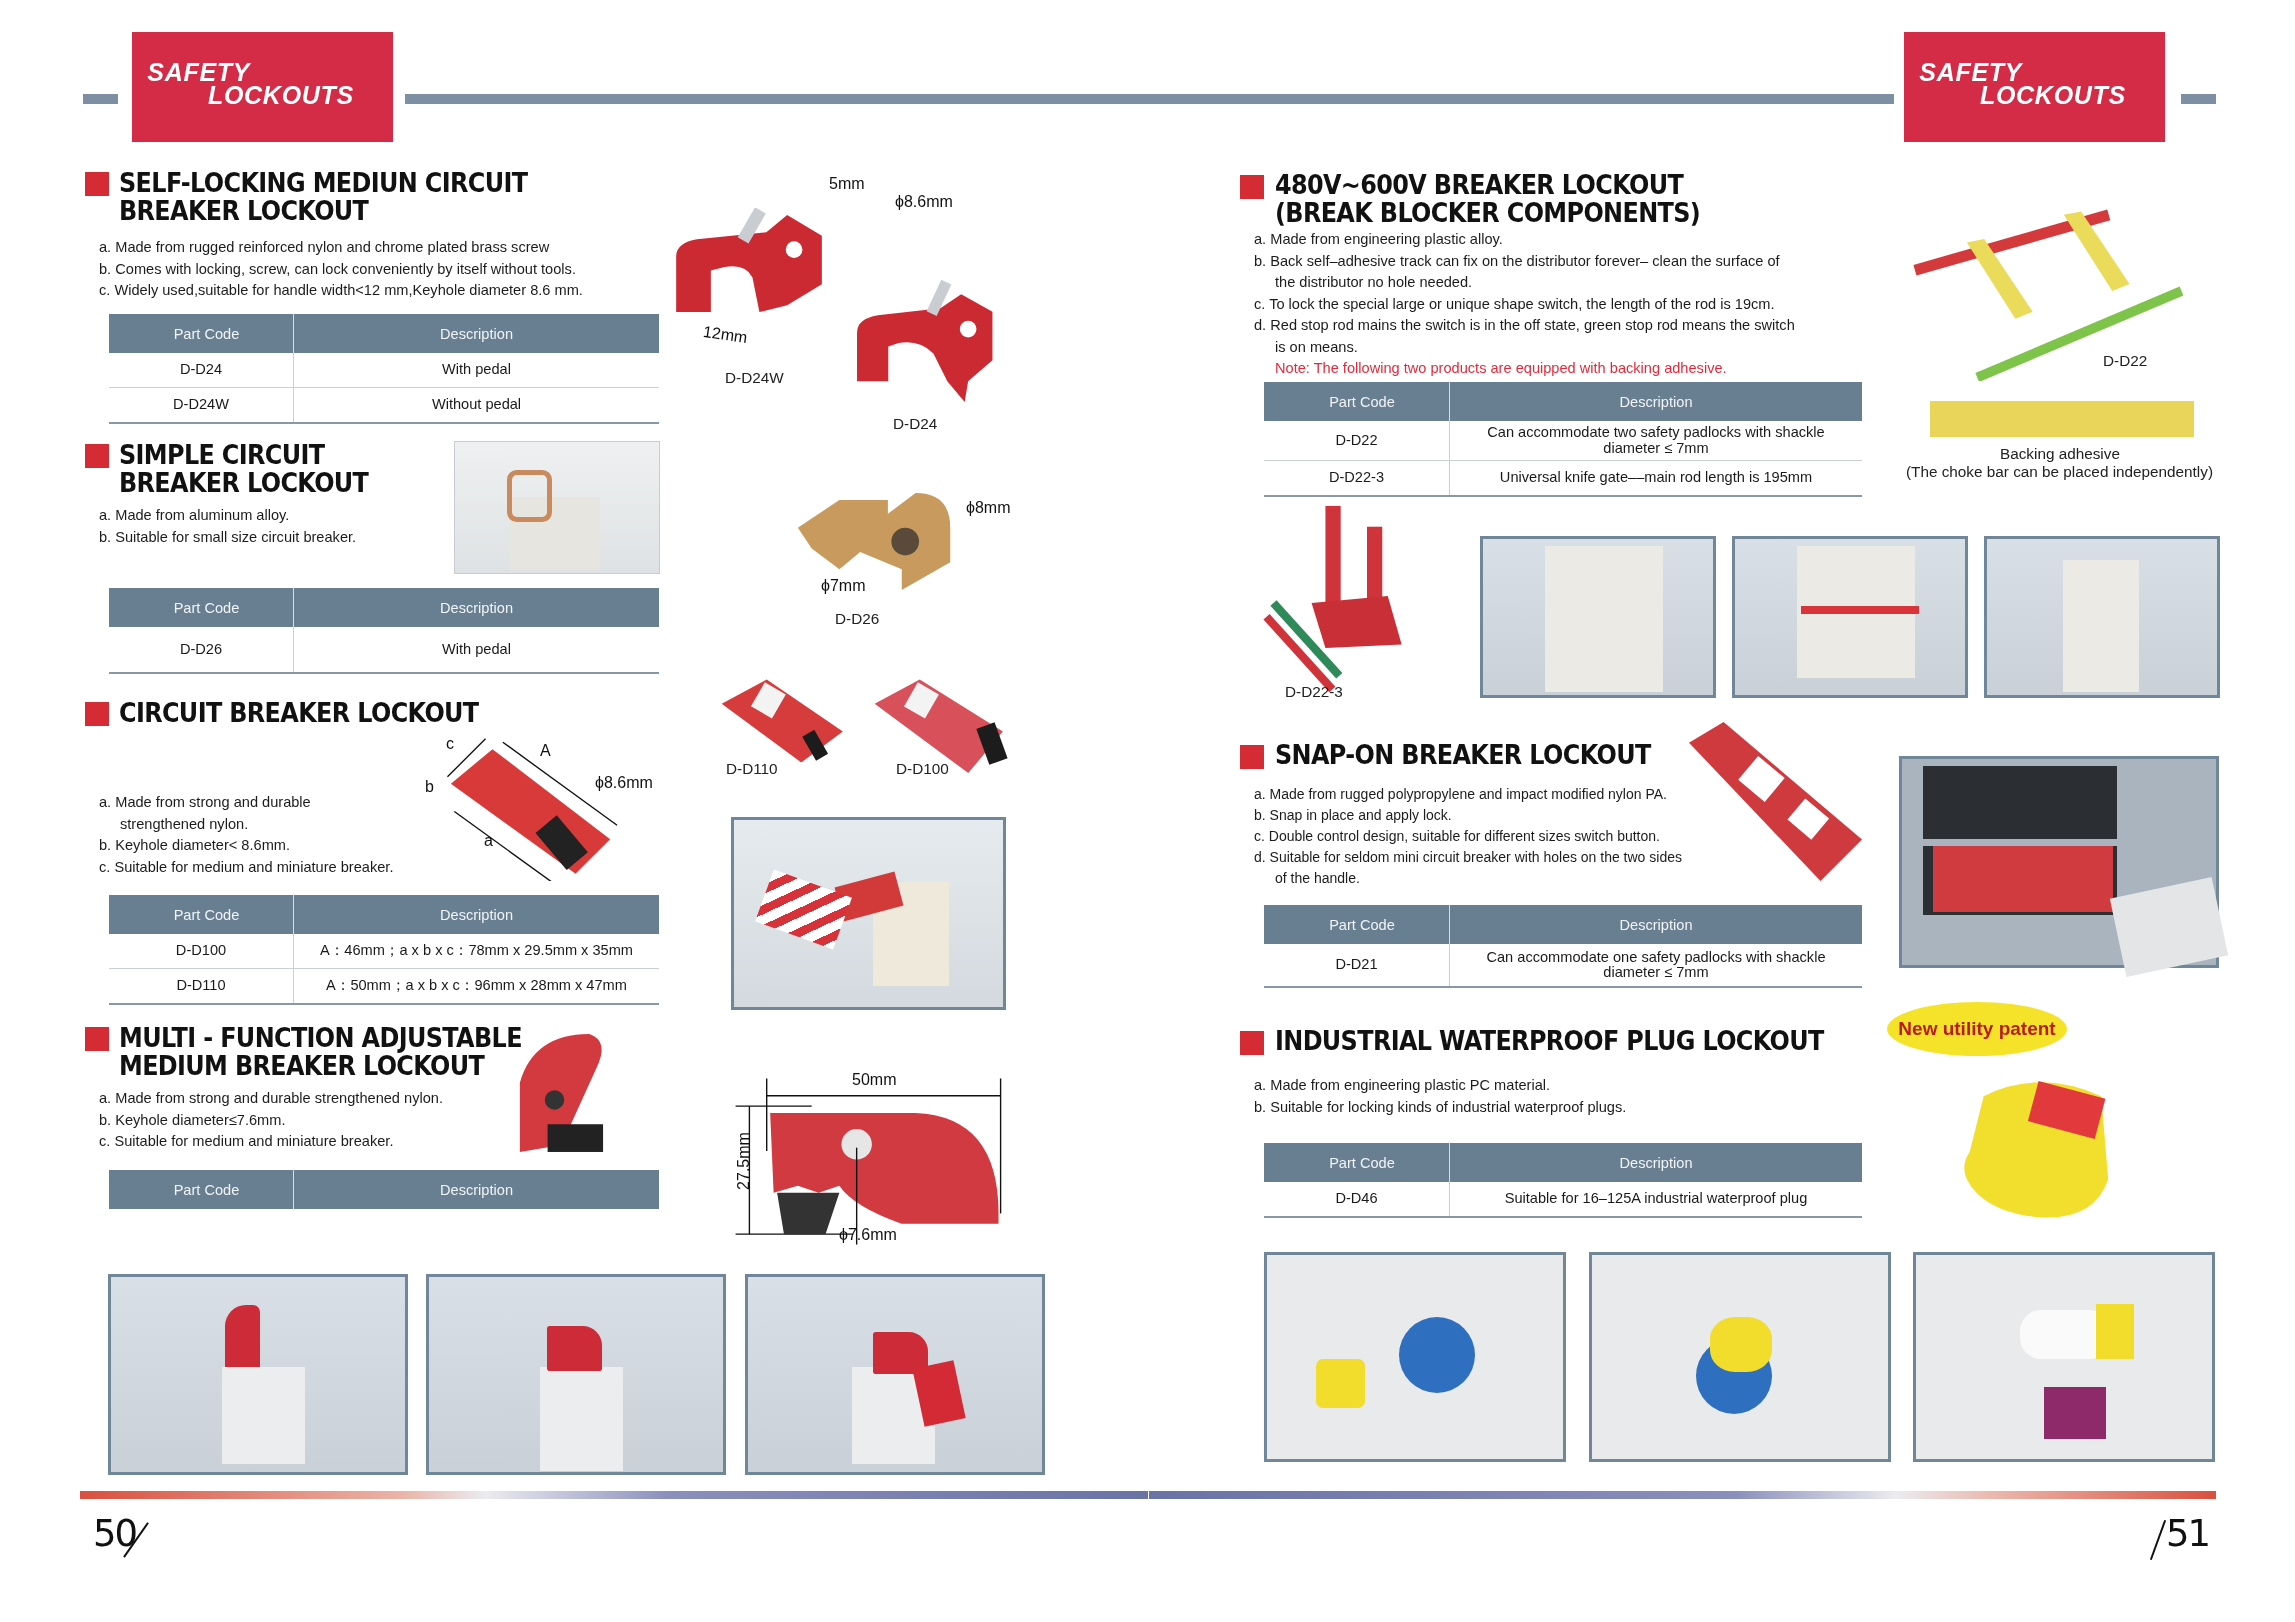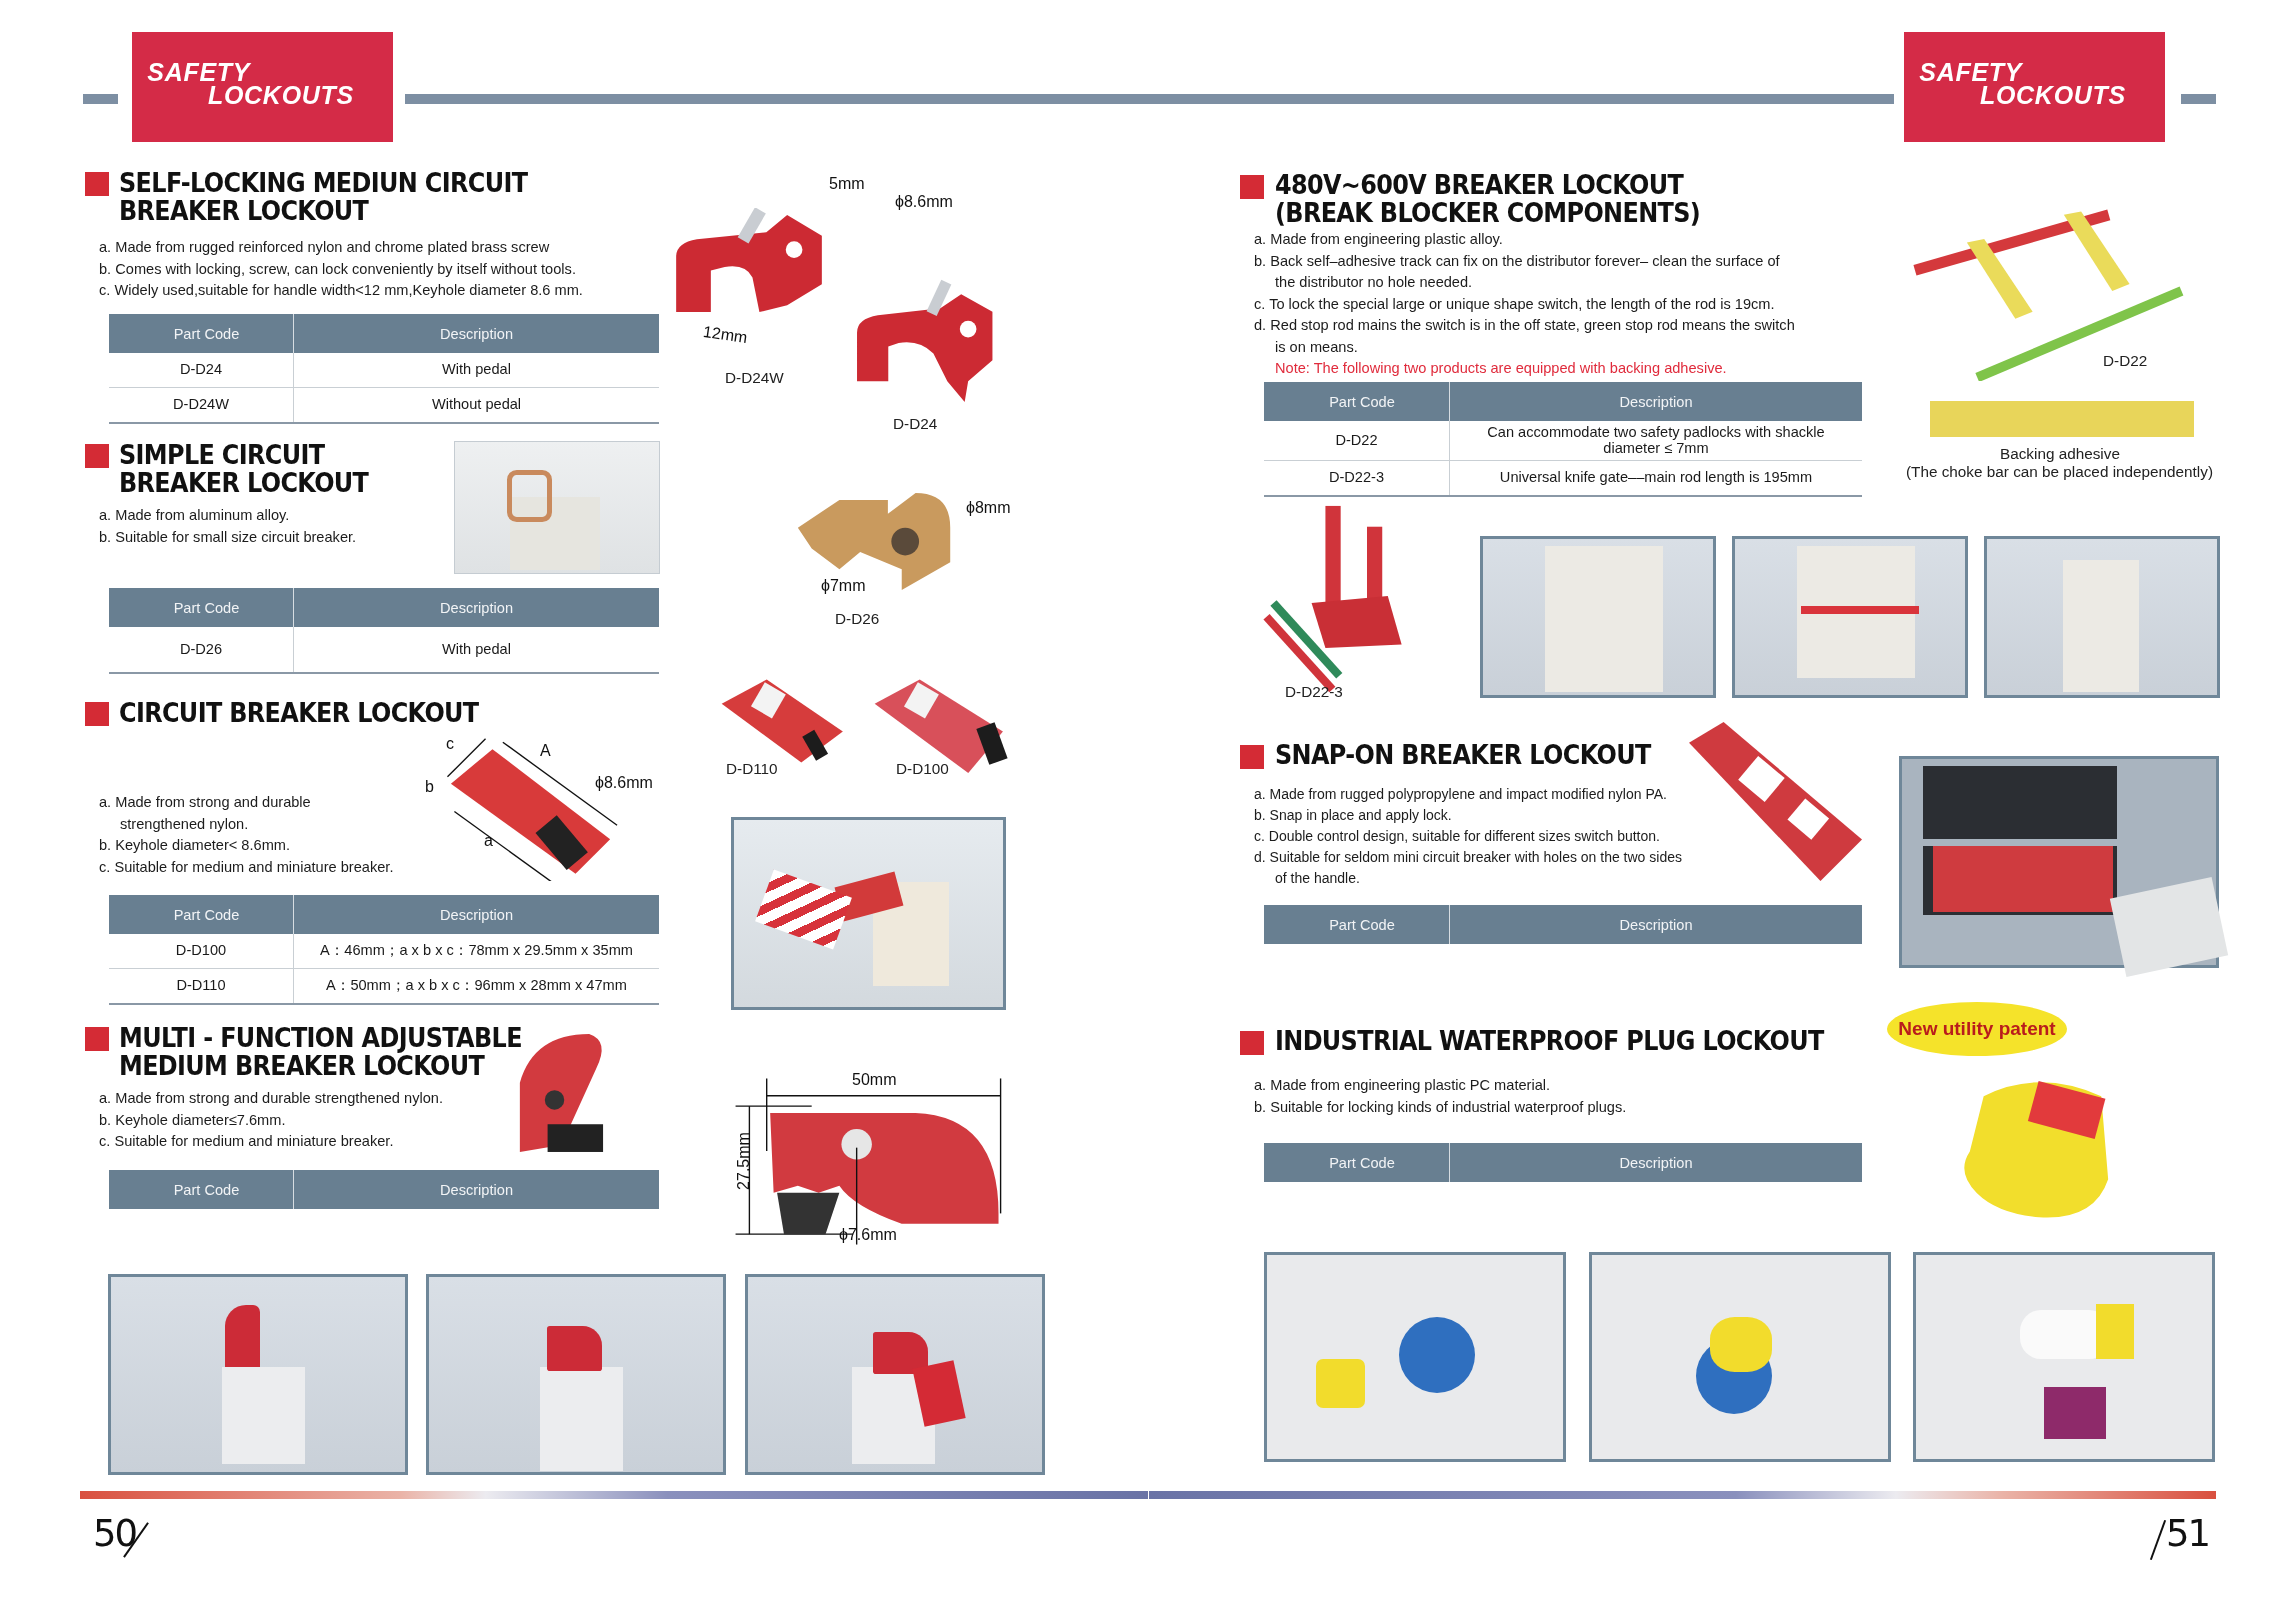--- a/index.html
+++ b/index.html
@@ -332,20 +332,25 @@
       <rect x="90" y="70" width="50" height="45" fill="#fff" transform="rotate(40 115 92)"></rect>
       <rect x="160" y="130" width="45" height="40" fill="#fff" transform="rotate(40 182 150)"></rect>
     </svg>
 </div>
 <table class="pt" style="left:1264px;top:905px;width:598px;">
   <tbody>
       <tr>
         <th class="c1" style="width:172px">Part Code</th>
         <th>Description</th>
       </tr>
+  <tr>
+        <td class="c1" style="height:40px">D-D21</td>
+        <td style="white-space:pre-line">Can accommodate one safety padlocks with shackle
+diameter ≤ 7mm</td>
+      </tr>
 </tbody>
   </table>
 <div class="photo" style="left:1899px;top:756px;width:320px;height:212px;background:#a9b4bf;">
   <div class="abs" style="left:21px;top:7px;width:194px;height:73px;background:#2b2e33;"></div>
   <div class="abs" style="left:21px;top:87px;width:194px;height:69px;background:#2b2e33;"></div>
   <div class="abs" style="left:31px;top:87px;width:180px;height:66px;background:#cf3b3f;"></div>
   <div class="abs" style="left:215px;top:128px;width:104px;height:80px;background:#e3e5e6;transform:rotate(-12deg);"></div>
 </div>
 
 <div class="sec-mark" style="left:1240px;top:1031px;"></div>
@@ -355,20 +360,24 @@
 <div class="badge" style="left:1887px;top:1002px;width:180px;height:54px;">New utility patent</div>
 <div class="bullets" style="left:1254px;top:1075px;">
   <div>a. Made from engineering plastic PC material.</div>
   <div>b. Suitable for locking kinds of industrial waterproof plugs.</div>
 </div>
 <table class="pt" style="left:1264px;top:1143px;width:598px;">
   <tbody>
       <tr>
         <th class="c1" style="width:172px">Part Code</th>
         <th>Description</th>
+      </tr>
+  <tr>
+        <td class="c1">D-D46</td>
+        <td>Suitable for 16–125A industrial waterproof plug</td>
       </tr>
 </tbody>
   </table>
 <div class="abs" style="left:1956px;top:1068px;width:166px;height:160px;">
   <svg width="166" height="160" viewBox="0 0 240 230">
       <path d="M40 40 Q120 0 210 40 L220 160 Q200 220 120 215 Q60 210 30 180 Q0 150 20 120 Z" fill="#f2de2c"></path>
       <rect x="110" y="30" width="100" height="60" fill="#e23a3c" transform="rotate(15 160 60)"></rect>
     </svg>
 </div>
 <div class="photo" style="left:1264px;top:1252px;width:302px;height:210px;background:#e9eaec;">

